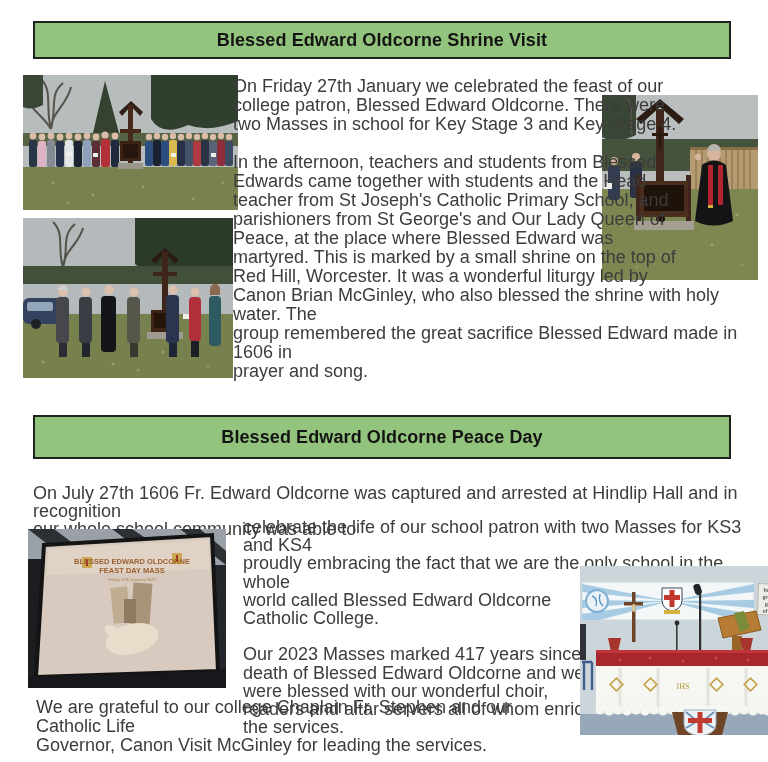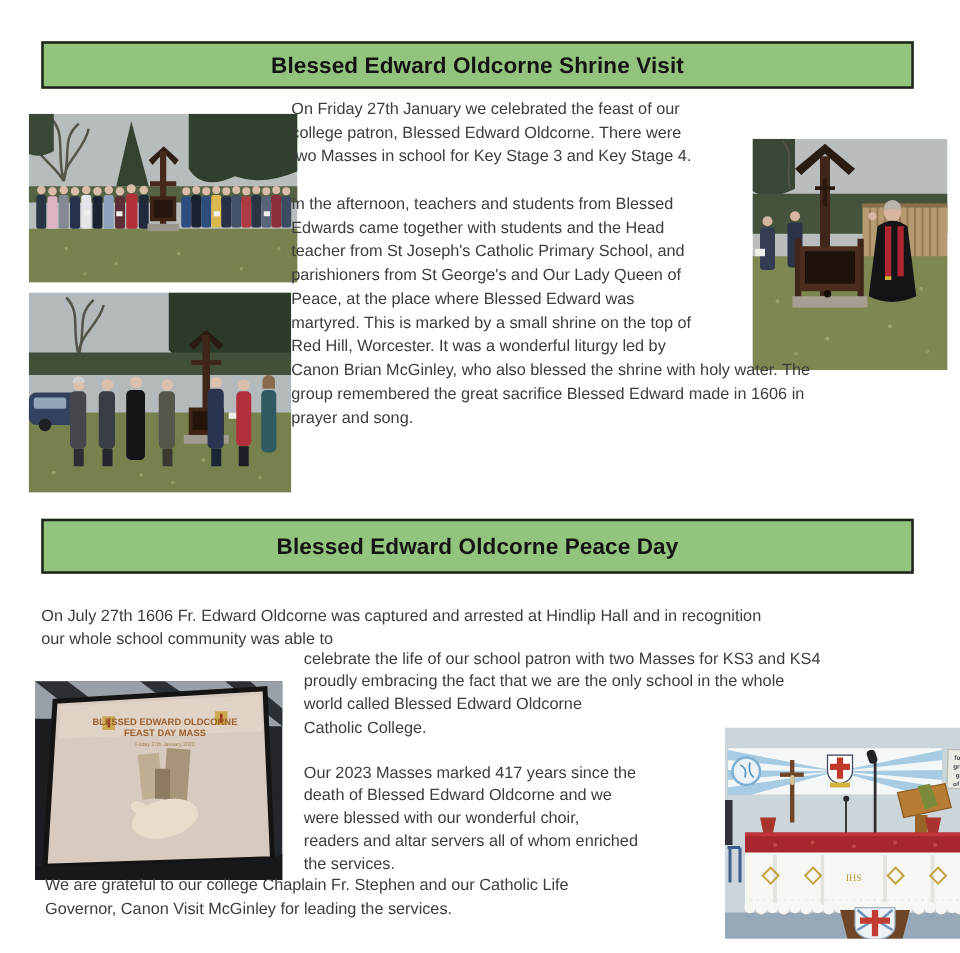--- a/index.html
+++ b/index.html
@@ -1,28 +1,28 @@
 <!DOCTYPE html>
 <html><head>
 <meta charset="utf-8">
 <style>
   html,body{margin:0;padding:0;background:#fff;}
   #page{position:relative;width:768px;height:762px;background:#ffffff;overflow:hidden;
         font-family:"Liberation Sans","DejaVu Sans",sans-serif;}
   .banner{position:absolute;left:33px;width:698px;background:#93c47d;border:2px solid #1e241c;
           display:flex;align-items:center;justify-content:center;box-sizing:border-box;}
   .banner-title{font-weight:bold;font-size:18px;color:#141414;letter-spacing:.1px;}
-  #banner1{top:21px;height:38px;margin-top:12px;}
+  #banner1{top:21px;height:38px;}
   #banner2{top:415px;height:44px;}
-  .tx{position:absolute;white-space:pre-line;color:#3c3c3c;font-size:13px;}
+  .tx{position:absolute;white-space:pre-line;color:#3c3c3c;font-size:18px;}
   #text1{left:233px;top:77px;line-height:19px;width:530px;}
   #text2a{left:33px;top:484px;line-height:18px;width:730px;}
   #text2b{left:243px;top:518px;line-height:18.2px;width:520px;}
   #text2c{left:36px;top:698px;line-height:19px;width:540px;}
-  .photo{position:absolute;line-height:0;margin-top:16px;}
+  .photo{position:absolute;line-height:0;}
   #photo1{left:23px;top:75px;}
   #photo2{left:23px;top:218px;}
   #photo3{left:602px;top:95px;}
   #photo4{left:28px;top:529px;}
   #photo5{left:580px;top:566px;}
 </style>
 </head>
 <body>
 
 <div id="page">

